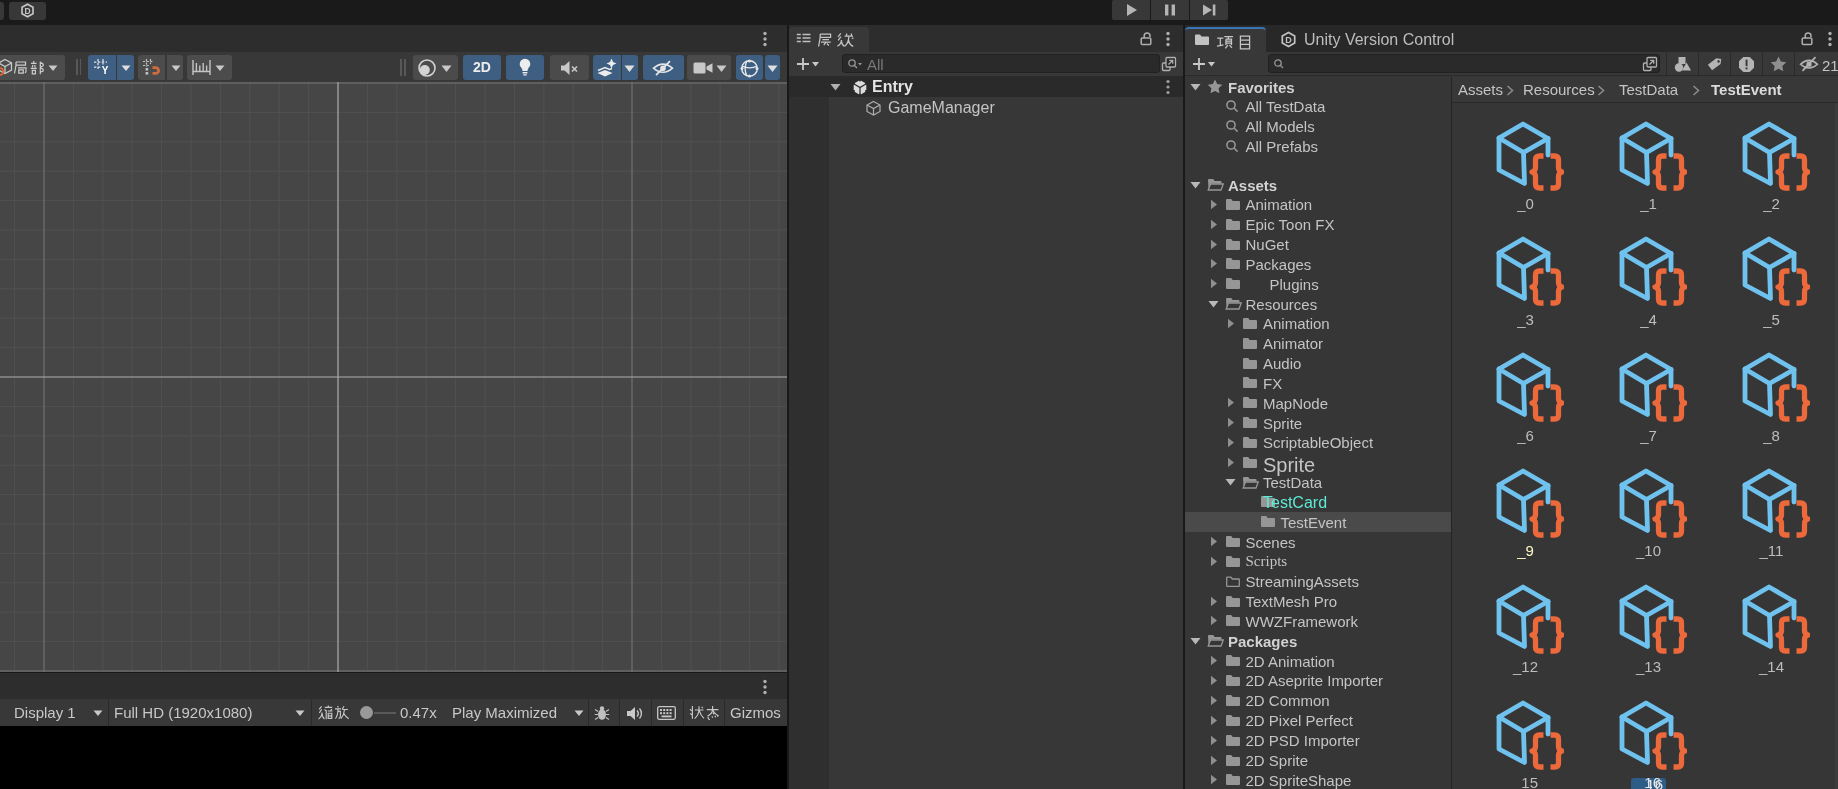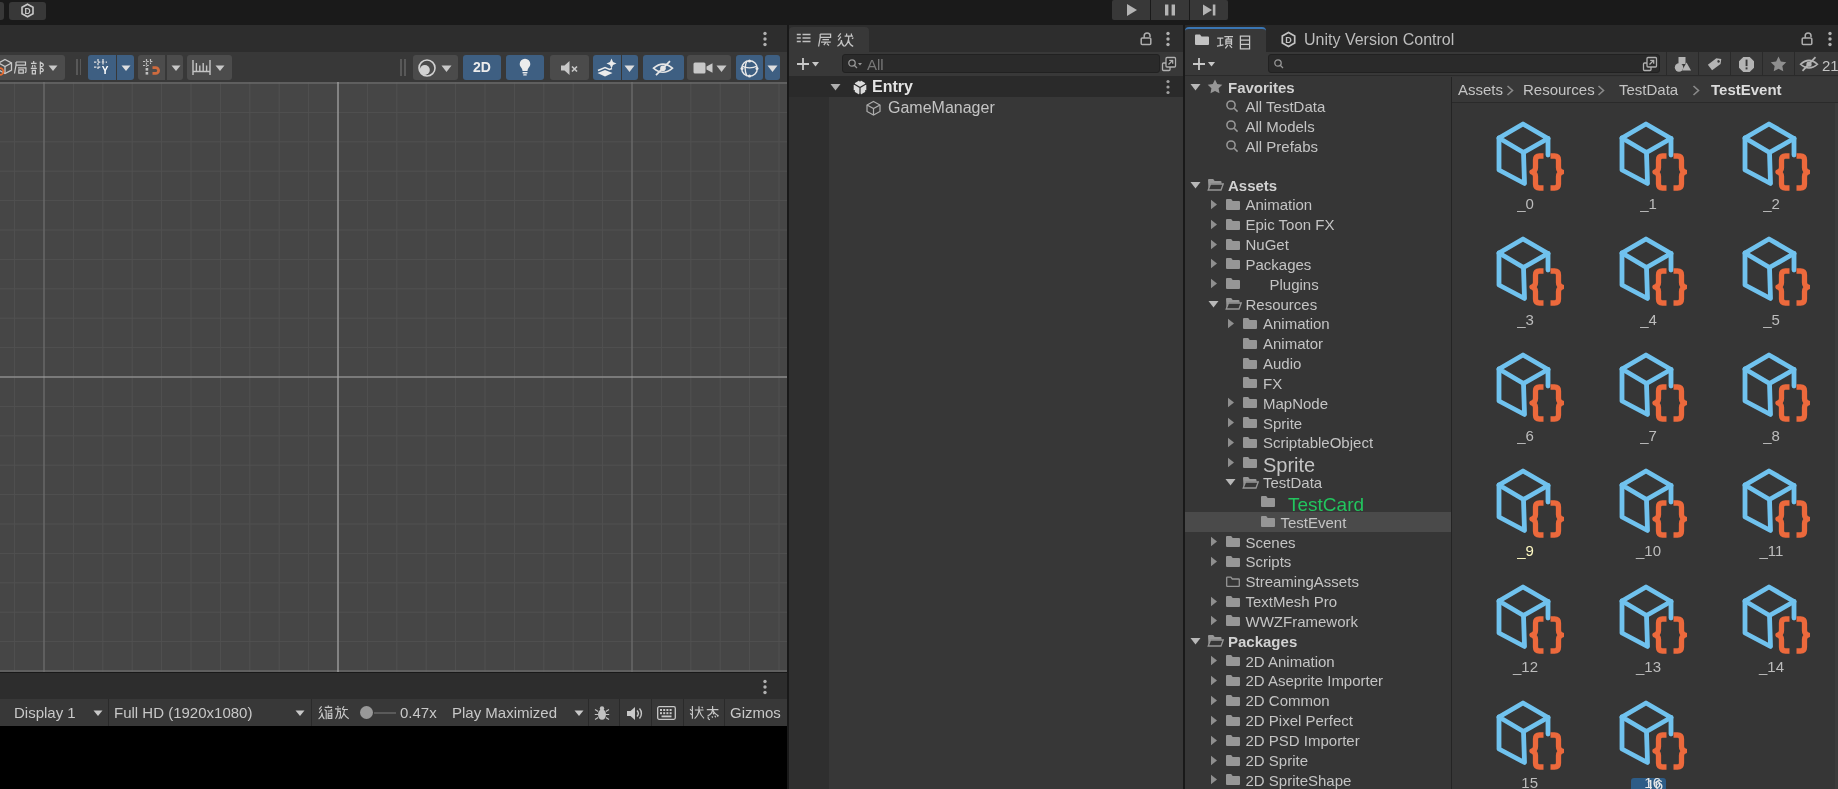--- a/index.html
+++ b/index.html
@@ -625,38 +625,38 @@
         <svg class="abs" style="left:57.0px;top:2.5px;" width="17" height="15" viewBox="0 0 17 15">
           <path d="M1 3 a1 1 0 0 1 1-1 h4.2 l1.5 2 h5.8 a1 1 0 0 1 1 1 v1.5 h-11 l-2 5 Z" fill="#969696"></path>
           <path d="M3.5 7 h12.7 l-2.2 6 H1.2 Z" fill="none" stroke="#969696" stroke-width="1.3"></path>
         </svg>
         <span class="abs" style="left:78.0px;top:2px;font-size:15px;color:#c4c4c4;white-space:nowrap;">TestData</span>
       </div>
 <div class="abs" style="left:0;top:466.8px;width:266px;height:20px;">
         <svg class="abs" style="left:74.5px;top:2.5px;" width="16" height="15" viewBox="0 0 16 15">
           <path d="M1 3 a1 1 0 0 1 1-1 h4.2 l1.5 2 h6.3 a1 1 0 0 1 1 1 V12 a1 1 0 0 1 -1 1 H2 a1 1 0 0 1 -1 -1 Z" fill="#969696"></path>
         </svg>
-        <span class="abs" style="left:103px;top:2px;font-size:19px;color:#22c55e;white-space:nowrap;">TestCard</span>
+        <span class="abs" style="left:78px;top:2px;font-size:16px;color:#5eead4;white-space:nowrap;">TestCard</span>
       </div>
 <div class="abs" style="left:0;top:486.7px;width:266px;height:20px;background:#4a4a4a;">
         <svg class="abs" style="left:74.5px;top:2.5px;" width="16" height="15" viewBox="0 0 16 15">
           <path d="M1 3 a1 1 0 0 1 1-1 h4.2 l1.5 2 h6.3 a1 1 0 0 1 1 1 V12 a1 1 0 0 1 -1 1 H2 a1 1 0 0 1 -1 -1 Z" fill="#969696"></path>
         </svg>
         <span class="abs" style="left:95.5px;top:2px;font-size:15px;color:#c4c4c4;white-space:nowrap;">TestEvent</span>
       </div>
 <div class="abs" style="left:0;top:506.5px;width:266px;height:20px;">
         <svg class="abs" style="left:24.5px;top:4.5px;" width="8" height="11">
           <path d="M1 0.8 L7 5.5 L1 10.2 Z" fill="#8f8f8f"></path>
         </svg>
         <svg class="abs" style="left:39.5px;top:2.5px;" width="16" height="15" viewBox="0 0 16 15">
           <path d="M1 3 a1 1 0 0 1 1-1 h4.2 l1.5 2 h6.3 a1 1 0 0 1 1 1 V12 a1 1 0 0 1 -1 1 H2 a1 1 0 0 1 -1 -1 Z" fill="#969696"></path>
         </svg>
         <span class="abs" style="left:60.5px;top:2px;font-size:15px;color:#c4c4c4;white-space:nowrap;">Scenes</span>
       </div>
-<div class="abs" style="left:0;top:526.3px;width:266px;height:20px;">
+<div class="abs" style="left:0;top:526.3px;width:266px;height:20px;font-family:Liberation Serif, serif;">
         <svg class="abs" style="left:24.5px;top:4.5px;" width="8" height="11">
           <path d="M1 0.8 L7 5.5 L1 10.2 Z" fill="#8f8f8f"></path>
         </svg>
         <svg class="abs" style="left:39.5px;top:2.5px;" width="16" height="15" viewBox="0 0 16 15">
           <path d="M1 3 a1 1 0 0 1 1-1 h4.2 l1.5 2 h6.3 a1 1 0 0 1 1 1 V12 a1 1 0 0 1 -1 1 H2 a1 1 0 0 1 -1 -1 Z" fill="#969696"></path>
         </svg>
         <span class="abs" style="left:60.5px;top:2px;font-size:15px;color:#c4c4c4;white-space:nowrap;">Scripts</span>
       </div>
 <div class="abs" style="left:0;top:546.2px;width:266px;height:20px;">
         <svg class="abs" style="left:39.5px;top:2.5px;" width="16" height="15" viewBox="0 0 16 15">

